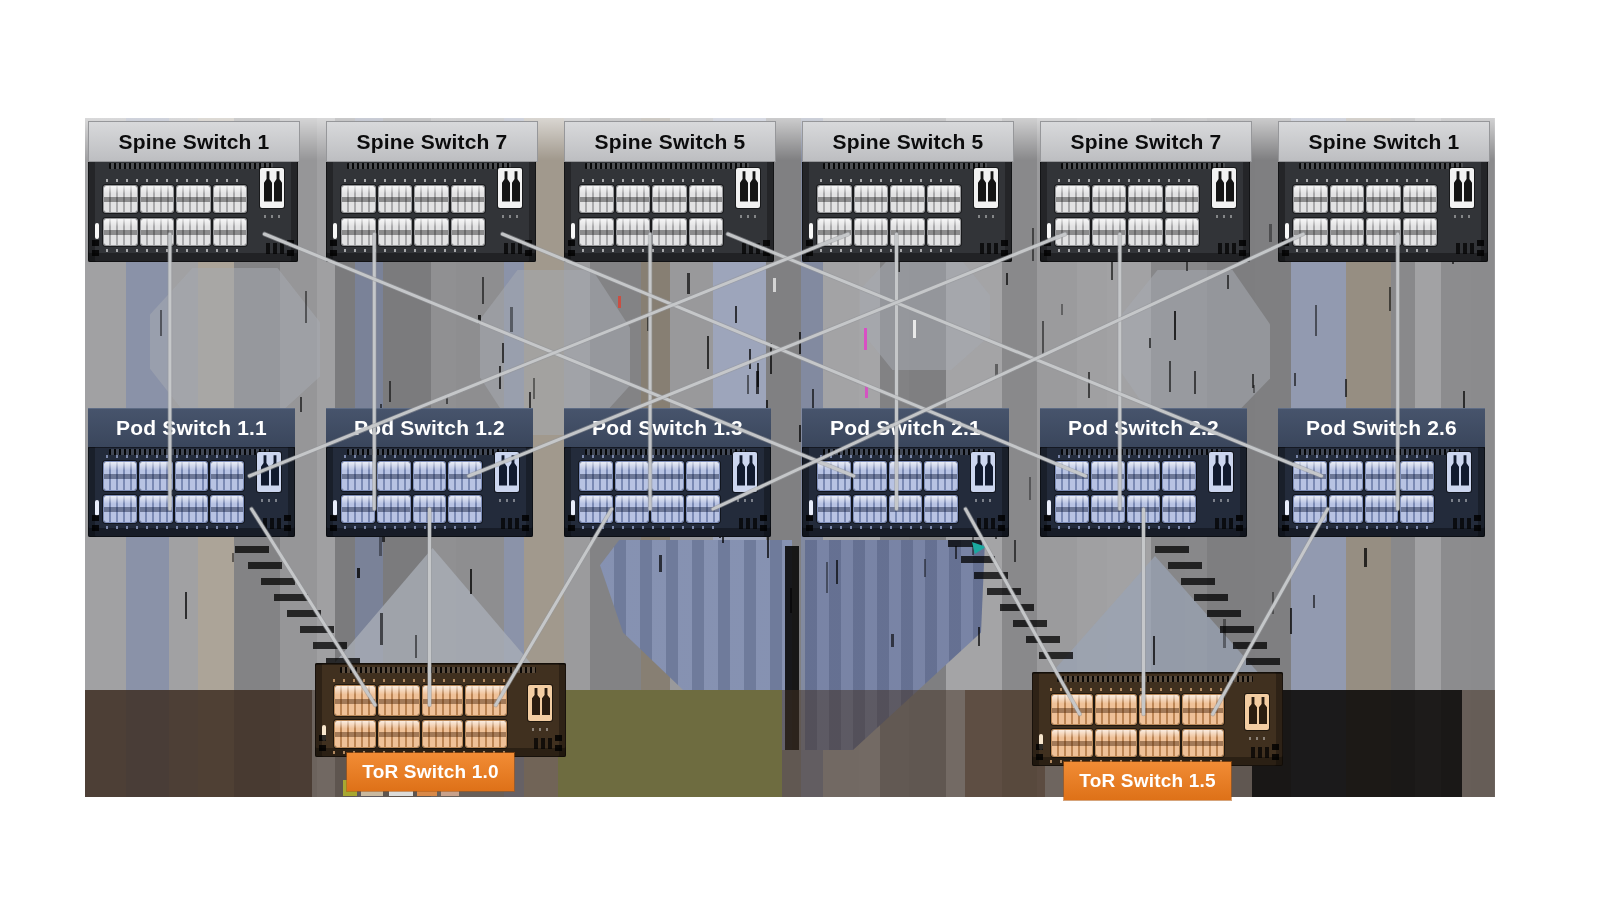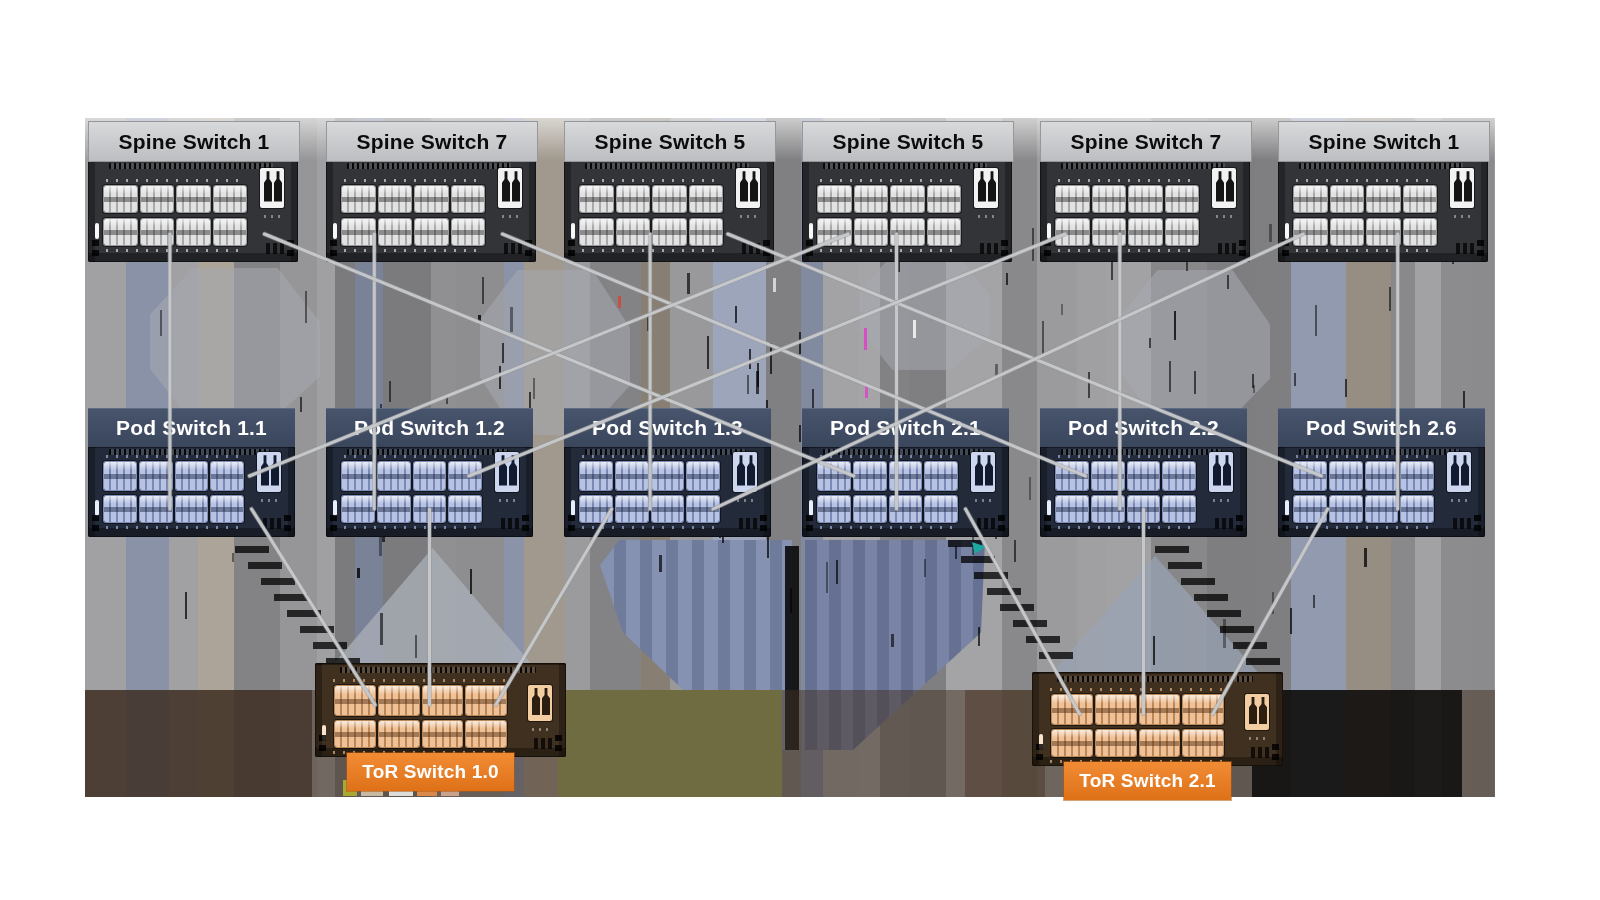--- a/index.html
+++ b/index.html
@@ -705,21 +705,21 @@
             <div class="conn" style="left: 4px;"></div>
             <div class="conn" style="left: 14px;"></div>
           </div>
           <div class="dots" style="top: 65px;"></div>
           <div class="ventgrid" style=""></div>
           <div class="ear" style="left: 4px; bottom: 6px; top: auto;"></div>
           <div class="ear" style="left: 4px; bottom: 16px; top: auto;"></div>
           <div class="ear" style="left: 240px; bottom: 6px; top: auto;"></div>
           <div class="ear" style="left: 240px; bottom: 16px; top: auto;"></div>
         </div>
-        <div class="label tor" style="left: 1064px; top: 762px; width: 167px; height: 38px; line-height: 38px;">ToR Switch 2.1</div>
+        <div class="label tor" style="left: 1064px; top: 762px; width: 167px; height: 38px; line-height: 38px;">ToR Switch 1.5</div>
       </div>
     </div>
   <svg id="linklayer" width="1600" height="900">
       <line x1="169.9" y1="234" x2="169.9" y2="509" stroke="#95989a" stroke-width="4.6" stroke-opacity="0.55" stroke-linecap="round"></line>
       <line x1="169.9" y1="234" x2="169.9" y2="509" stroke="#c7c9cb" stroke-width="3" stroke-opacity="0.96" stroke-linecap="round"></line>
       <line x1="374.3" y1="234" x2="374.3" y2="509" stroke="#95989a" stroke-width="4.6" stroke-opacity="0.55" stroke-linecap="round"></line>
       <line x1="374.3" y1="234" x2="374.3" y2="509" stroke="#c7c9cb" stroke-width="3" stroke-opacity="0.96" stroke-linecap="round"></line>
       <line x1="650.1" y1="234" x2="650.1" y2="509" stroke="#95989a" stroke-width="4.6" stroke-opacity="0.55" stroke-linecap="round"></line>
       <line x1="650.1" y1="234" x2="650.1" y2="509" stroke="#c7c9cb" stroke-width="3" stroke-opacity="0.96" stroke-linecap="round"></line>
       <line x1="896.5" y1="234" x2="896.5" y2="509" stroke="#95989a" stroke-width="4.6" stroke-opacity="0.55" stroke-linecap="round"></line>

